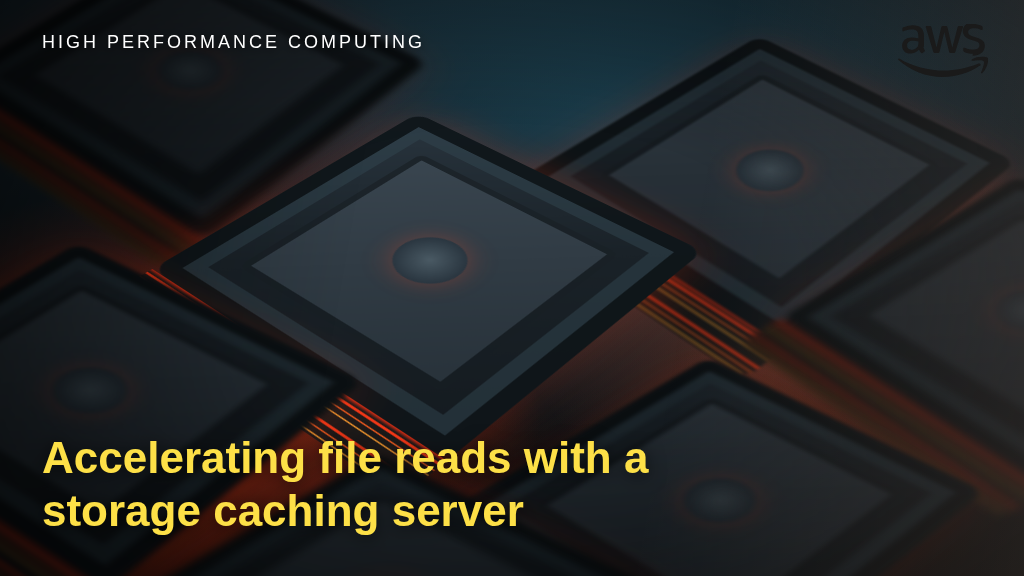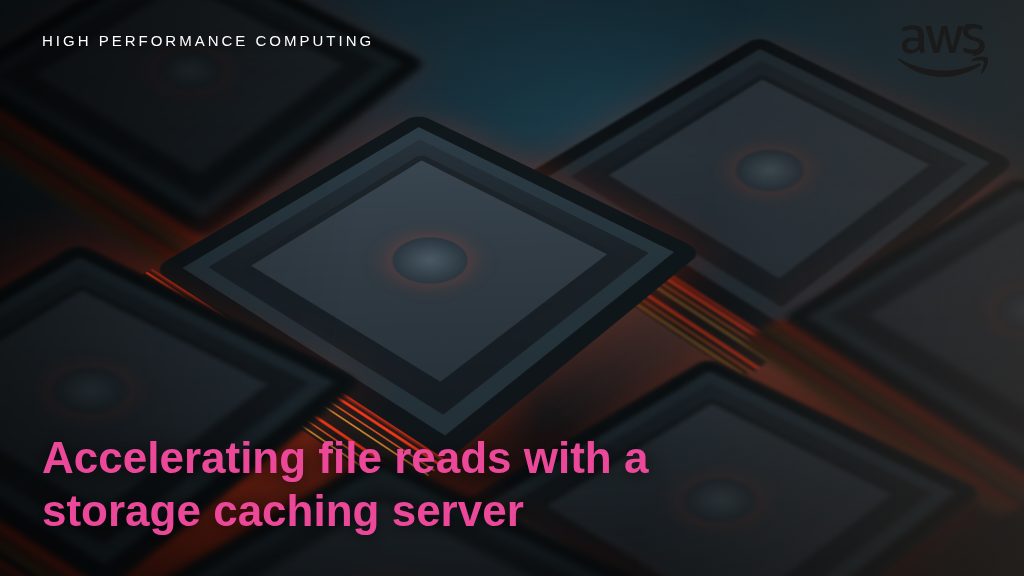--- a/index.html
+++ b/index.html
@@ -83,30 +83,30 @@
       background:
         linear-gradient(100deg, rgba(0,0,0,0.35) 0%, rgba(0,0,0,0) 35%, rgba(0,0,0,0) 65%, rgba(255,220,200,0.12) 100%),
         radial-gradient(ellipse at 50% 50%, rgba(0,0,0,0) 40%, rgba(0,0,0,0.5) 100%);
       pointer-events: none;
     }
     .category {
       position: absolute;
       top: 32px;
       left: 42px;
       color: #fff;
-      font-size: 15px;
+      font-size: 18px;
       font-weight: 400;
       letter-spacing: 3px;
       text-shadow: 0 2px 10px rgba(0,0,0,0.6);
     }
     .title {
       position: absolute;
       left: 42px;
       bottom: 38px;
-      color: #ec4899;
+      color: #fde047;
       font-size: 44px;
       font-weight: 700;
       line-height: 1.22;
       max-width: 640px;
       text-shadow: 0 2px 18px rgba(0,0,0,0.7);
     }
     .logo {
       position: absolute;
       top: 24px;
       right: 36px;

